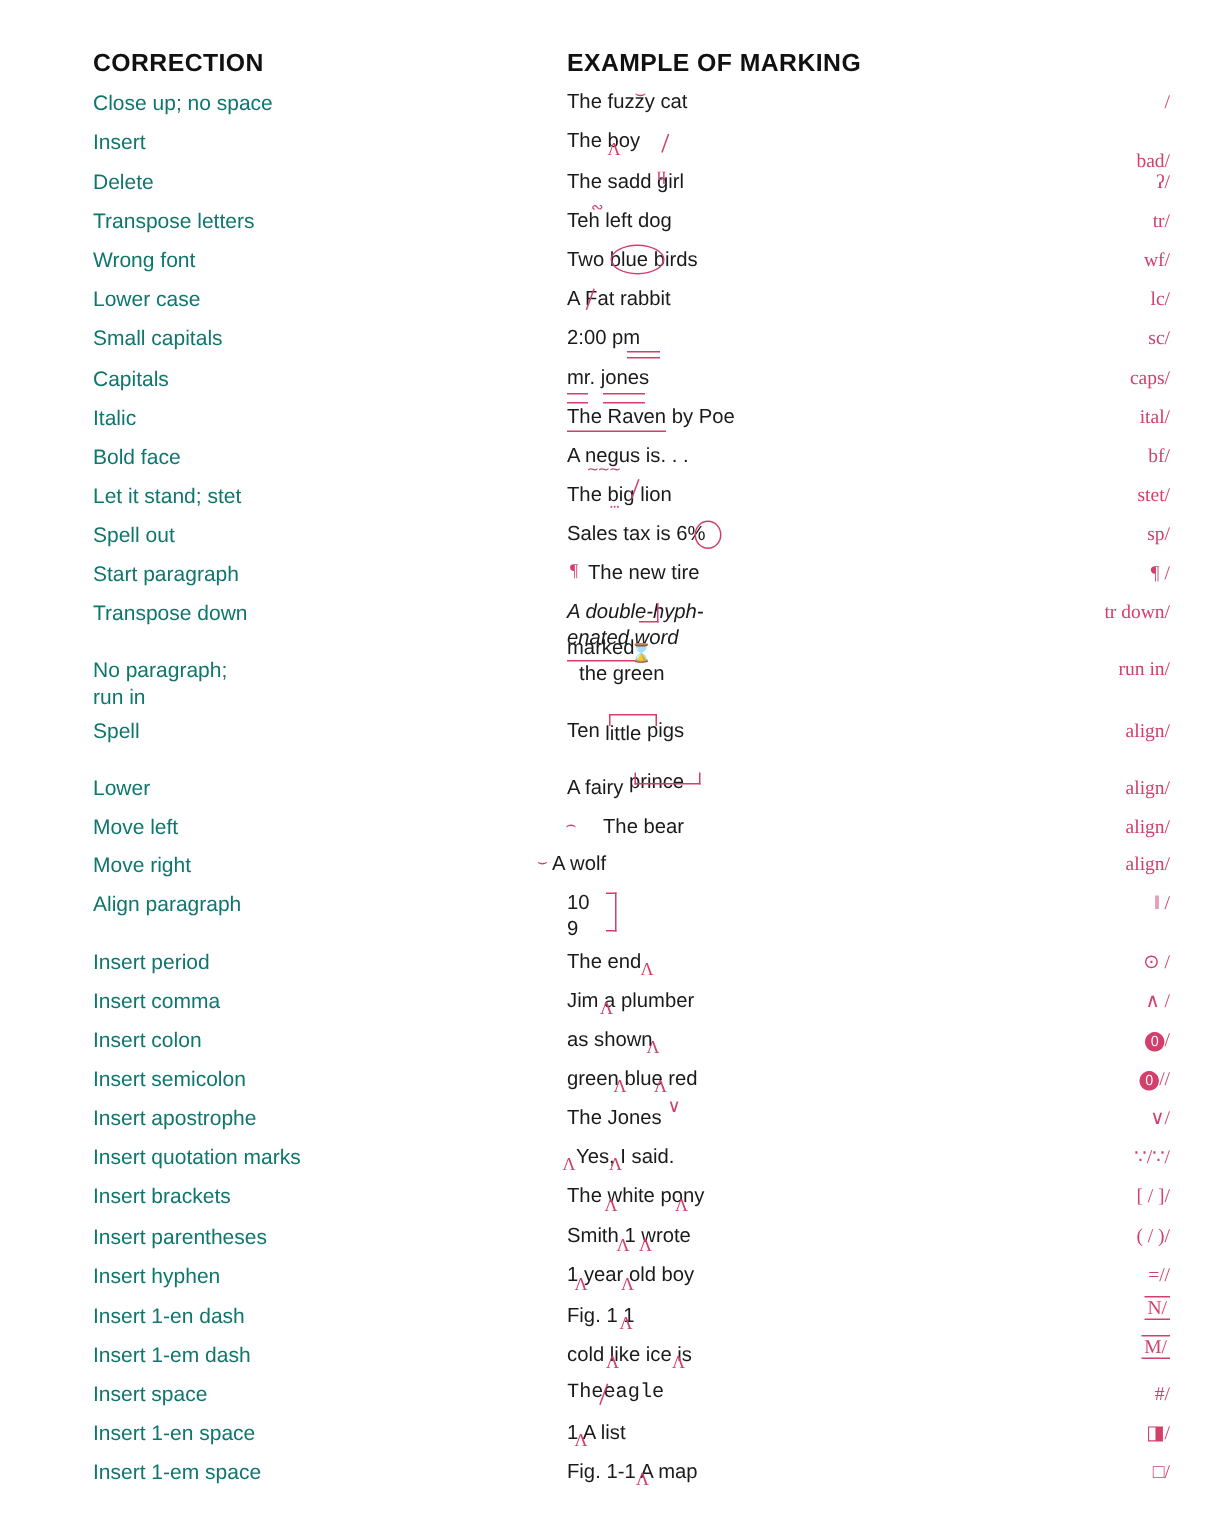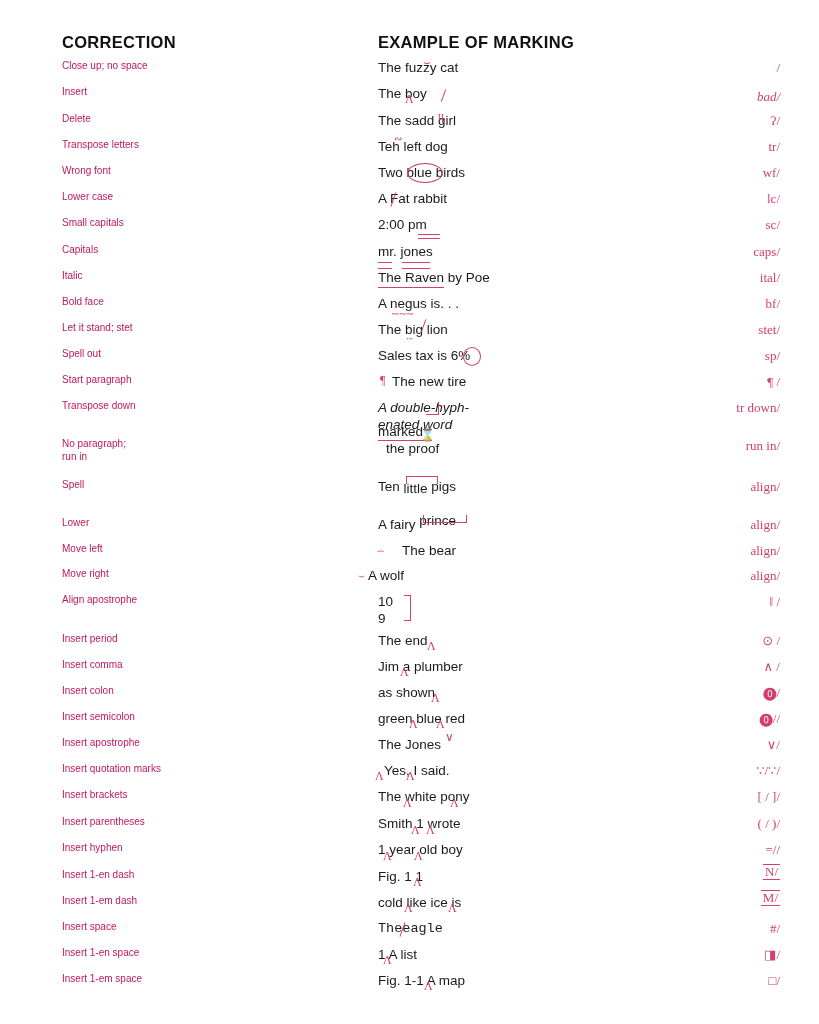--- a/index.html
+++ b/index.html
@@ -22,22 +22,22 @@
     padding: 0;
   }
   .row {
     position: relative;
     display: block;
   }
   .col-correction {
     position: absolute;
     left: 62px;
     width: 300px;
-    font-size: 10px;
-    color: #be185d;
+    font-size: 14px;
+    color: #0f766e;
     line-height: 1.25;
   }
   .col-example {
     position: absolute;
     left: 378px;
     width: 310px;
     font-size: 13.5px;
     color: #1a1a1a;
     line-height: 1.25;
   }
@@ -130,21 +130,21 @@
     <div class="col-mark" style="top:60px;">/</div>
   </div>
 
   <div>
     <div class="col-correction" style="top:86px;">Insert</div>
     <div class="col-example" style="top:86px;">
       <span class="ex">The boy</span>
       <span class="small-red-glyph" style="left:27px; top:6px;">Λ</span>
       <span class="slash-red" style="left:65px; top:3px;"></span>
     </div>
-    <div class="col-mark" style="top:89px;font-style:italic;">bad/</div>
+    <div class="col-mark" style="top:99px;">bad/</div>
   </div>
 
   <div>
     <div class="col-correction" style="top:113px;">Delete</div>
     <div class="col-example" style="top:113px;">
       <span class="ex">The sadd girl</span>
       <span class="small-red-glyph" style="left:60px; top:-4px;">ɥ</span>
     </div>
     <div class="col-mark" style="top:113px;">ʔ/</div>
   </div>
@@ -251,21 +251,21 @@
     <div class="col-mark" style="top:400px;">tr down/</div>
   </div>
 
   <div>
     <div class="col-correction" style="top:438px;">
       <span style="display:block;">No paragraph;</span>
       <span style="display:block;">run in</span>
     </div>
     <div class="col-example" style="top:424px;">
       <span class="ex" style="display:block;">marked</span>
-      <span class="ex" style="display:block; padding-left:8px;">the proof</span>
+      <span class="ex" style="display:block; padding-left:8px;">the green</span>
       <span class="underline-red" style="left:0px; top:16px; width:48px;"></span>
       <span class="small-red-glyph" style="left:42px; top:4px;">⌛</span>
     </div>
     <div class="col-mark" style="top:438px;">run in/</div>
   </div>
 
   <div>
     <div class="col-correction" style="top:479px;">Spell</div>
     <div class="col-example" style="top:479px;">
       <span class="ex">Ten <span style="position:relative; top:2px;">little</span> pigs</span>
@@ -295,21 +295,21 @@
   <div>
     <div class="col-correction" style="top:568px;">Move right</div>
     <div class="col-example" style="top:568px; left:368px;">
       <span class="small-red-glyph" style="left:-10px; top:1px; font-size:11px;">⌣</span>
       <span class="ex">A wolf</span>
     </div>
     <div class="col-mark" style="top:568px;">align/</div>
   </div>
 
   <div>
-    <div class="col-correction" style="top:594px;">Align apostrophe</div>
+    <div class="col-correction" style="top:594px;">Align paragraph</div>
     <div class="col-example" style="top:594px;">
       <span class="ex" style="display:block;">10</span>
       <span class="ex" style="display:block;">9</span>
       <span class="bracket-red" style="left:26px; top:1px; width:6px; height:24px; border-left:none;"></span>
     </div>
     <div class="col-mark" style="top:594px;">‖ /</div>
   </div>
 
   <div>
     <div class="col-correction" style="top:633px;">Insert period</div>

